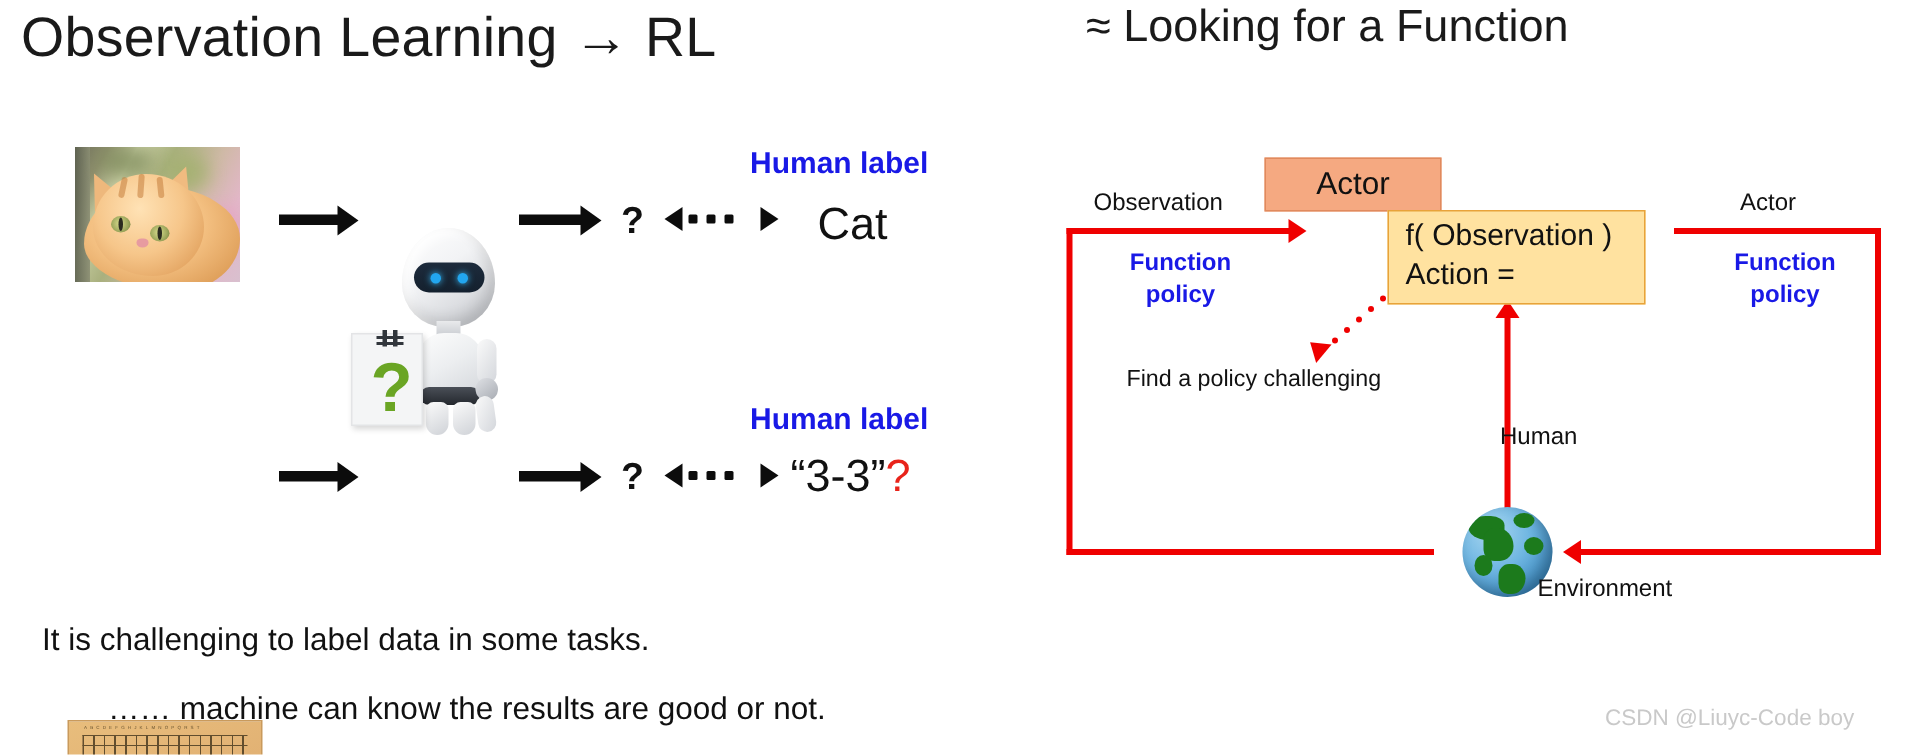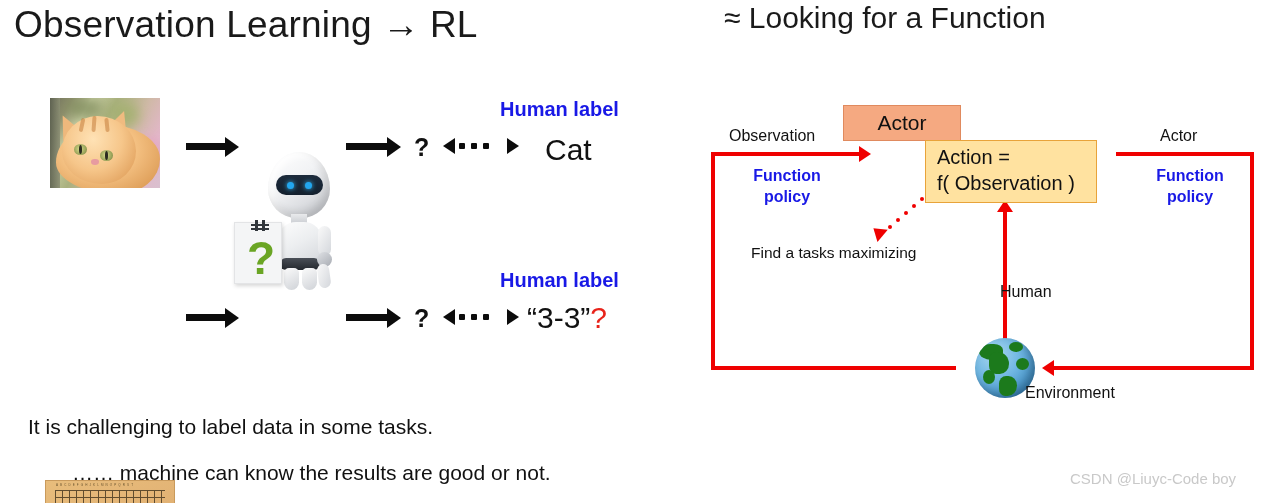--- a/index.html
+++ b/index.html
@@ -271,32 +271,32 @@
   <div>policy</div>
 </div>
 
 <div class="abs rl-label" style="left:1160px; top:127px;">Actor</div>
 <div class="abs rl-blue" style="left:1143px; top:166px; width:94px;">
   <div>Function</div>
   <div>policy</div>
 </div>
 
 <div class="abs rl-label" style="left:751px; top:243px; line-height:1.35; font-size:15.5px;">
-  <div>Find a tasks maximizing</div>
+  <div>Find a policy challenging</div>
 </div>
 
 <div class="abs rl-label" style="left:1000px; top:283px;">Human</div>
 
 <div class="abs actor-box" style="left:843px; top:105px; width:118px; height:36px;">
   <span>Actor</span>
 </div>
 
 <div class="abs fn-box" style="left:925px; top:140px; width:172px;">
+  <div>f( Observation )</div>
   <div>Action =</div>
-  <div>f( Observation )</div>
 </div>
 
 <div class="globe" style="left:975px; top:338px;">
   <div class="land" style="left:4px;top:6px;width:24px;height:16px;border-radius:50% 40% 45% 55%;"></div>
   <div class="land" style="left:14px;top:14px;width:20px;height:22px;border-radius:40% 60% 50% 40%;"></div>
   <div class="land" style="left:8px;top:32px;width:12px;height:14px;border-radius:50%;"></div>
   <div class="land" style="left:24px;top:38px;width:18px;height:20px;border-radius:45% 55% 60% 40%;"></div>
   <div class="land" style="left:34px;top:4px;width:14px;height:10px;border-radius:50%;"></div>
   <div class="land" style="left:41px;top:20px;width:13px;height:12px;border-radius:50%;"></div>
 </div>

